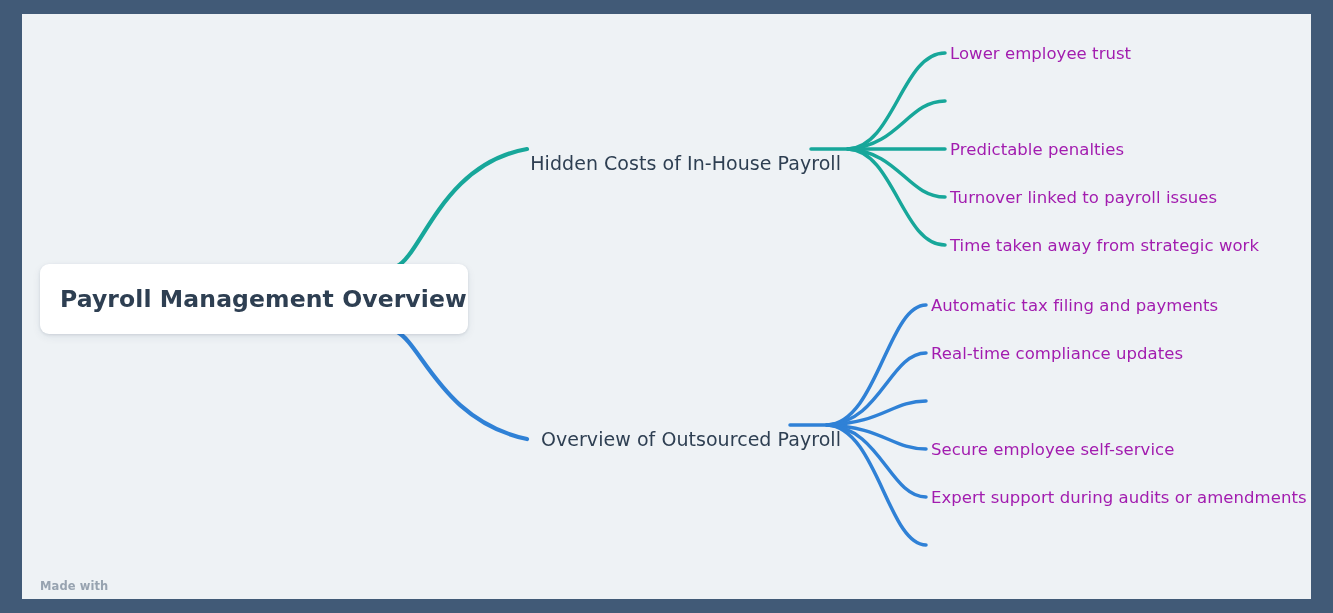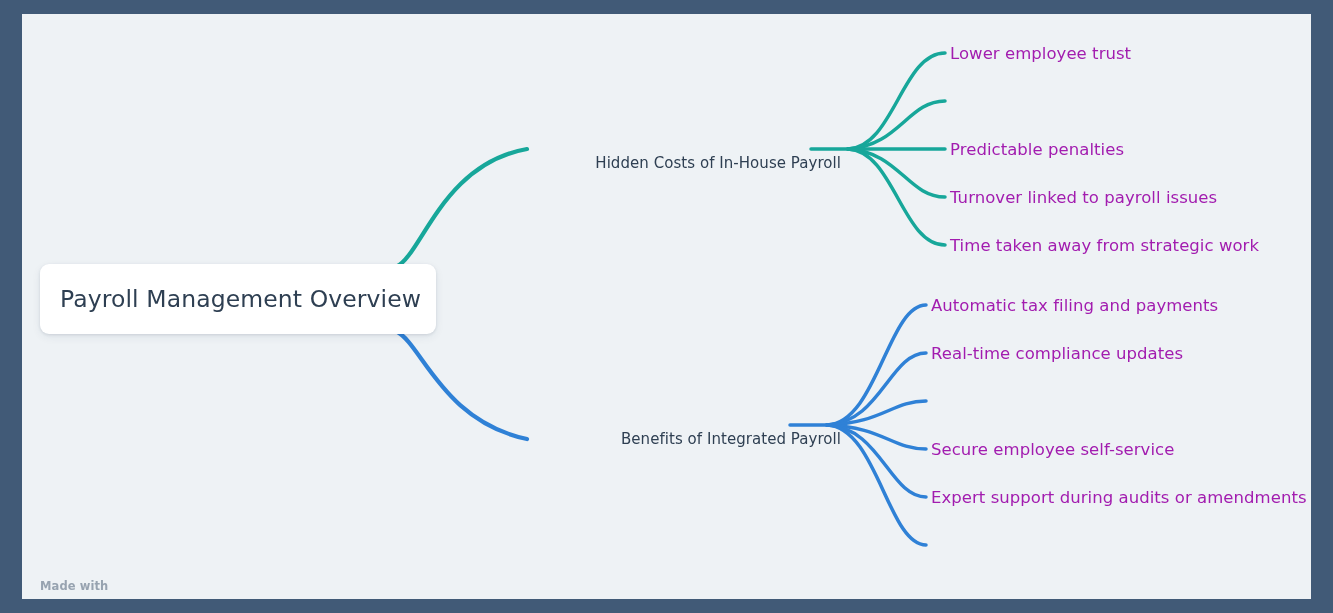--- a/index.html
+++ b/index.html
@@ -42,33 +42,34 @@
     background: #ffffff;
     border-radius: 9px;
     box-shadow: 0 1px 3px rgba(35,55,80,0.13), 0 3px 10px rgba(35,55,80,0.07);
     display: flex;
     align-items: center;
     box-sizing: border-box;
   }
   #root-node {
     left: 18px;
     top: 250px;
-    width: 396px;
+    width: 428px;
     height: 70px;
     padding-left: 20px;
+    font-weight: bold;
   }
   #root-node .label {
     font-size: 23.5px;
     color: #2e3f52;
     letter-spacing: 0.1px;
     white-space: nowrap;
   }
   .branch-label {
     position: absolute;
-    font-size: 15px;
+    font-size: 19px;
     color: #2e3f52;
     white-space: nowrap;
     letter-spacing: 0.05px;
     transform: translateY(-50%);
     text-align: right;
   }
   #branch-label-0 {
     right: 470px;
     top: 149px;
   }
@@ -134,21 +135,21 @@
         <path d="M 768 411 L 805 411" stroke="#2f81d6" stroke-width="3.5"></path>
       </g>
     </svg>
 
     <div class="node-card" id="root-node">
       <span class="label">Payroll Management Overview</span>
     </div>
 
     <div class="branch-label" id="branch-label-0">Hidden Costs of In-House Payroll</div>
 
-    <div class="branch-label" id="branch-label-1">Benefits of Integrated Payroll</div>
+    <div class="branch-label" id="branch-label-1">Overview of Outsourced Payroll</div>
 
     <div class="leaf teal" style="top:39px">Lower employee trust</div>
     <div class="leaf teal" style="top:135px">Predictable penalties</div>
     <div class="leaf teal" style="top:183px">Turnover linked to payroll issues</div>
     <div class="leaf teal" style="top:231px">Time taken away from strategic work</div>
 
     <div class="leaf blue" style="top:291px">Automatic tax filing and payments</div>
     <div class="leaf blue" style="top:339px">Real-time compliance updates</div>
     <div class="leaf blue" style="top:435px">Secure employee self-service</div>
     <div class="leaf blue" style="top:483px">Expert support during audits or amendments</div>

